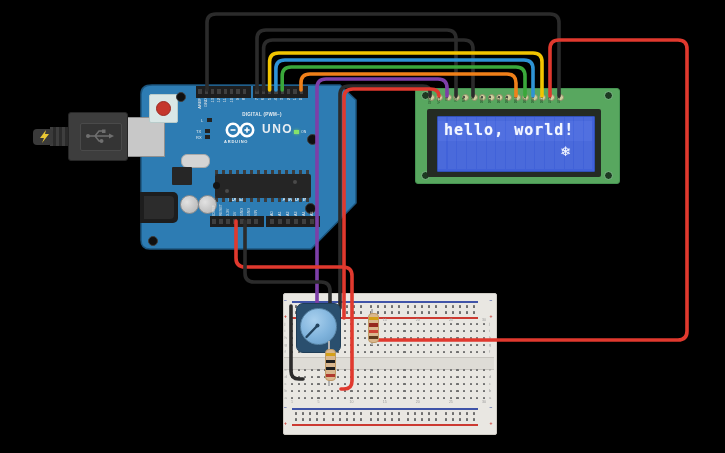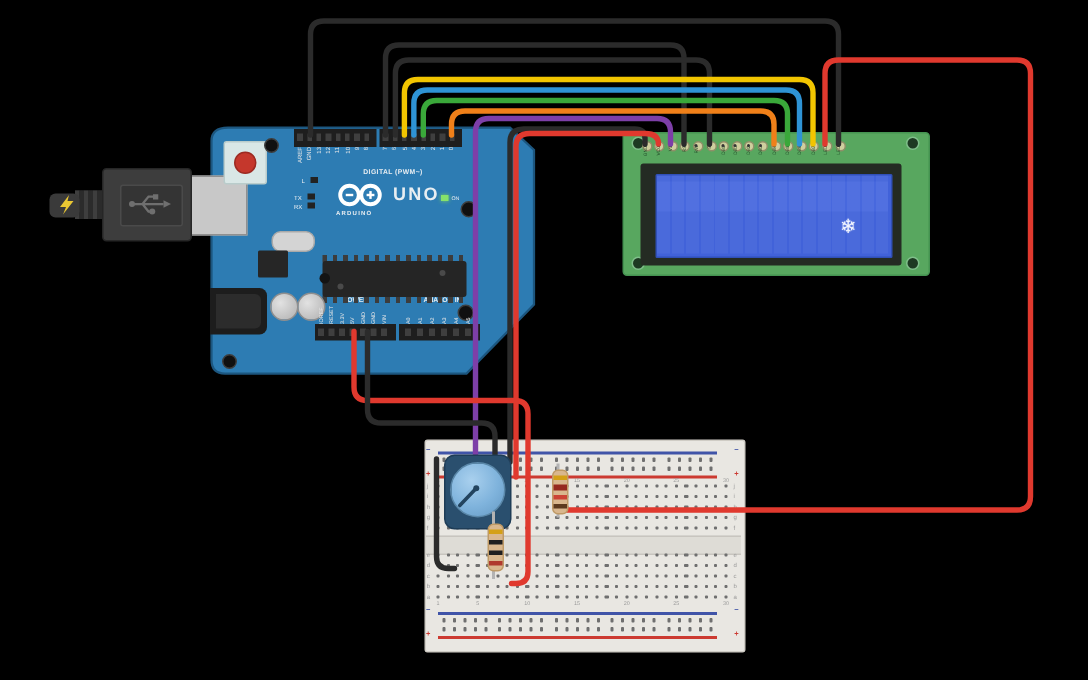--- a/index.html
+++ b/index.html
@@ -102,20 +102,21 @@
   <div class="abs" style="left:421px;top:91px;width:7px;height:7px;background:#1d3a22;border:1px solid #7fbf8a;border-radius:50%;z-index:11;"></div>
   <div class="abs" style="left:604px;top:91px;width:7px;height:7px;background:#1d3a22;border:1px solid #7fbf8a;border-radius:50%;z-index:11;"></div>
   <div class="abs" style="left:421px;top:171px;width:7px;height:7px;background:#1d3a22;border:1px solid #7fbf8a;border-radius:50%;z-index:11;"></div>
   <div class="abs" style="left:604px;top:171px;width:7px;height:7px;background:#1d3a22;border:1px solid #7fbf8a;border-radius:50%;z-index:11;"></div>
   <div class="abs" style="left:427px;top:109px;width:174px;height:68px;background:#242b23;border-radius:2px;z-index:11;"></div>
   <div class="abs" style="left:437px;top:116px;width:156px;height:54px;background:#4162d9;border:1px solid #3050b8;border-radius:1px;z-index:12;"></div>
   <div class="abs" style="left:438px;top:117px;width:154px;height:52px;z-index:13;opacity:.5;
               background-image:repeating-linear-gradient(90deg,rgba(255,255,255,.10) 0 8.5px,transparent 8.5px 9.75px),
                                linear-gradient(rgba(120,150,255,.25) 0 0);
               background-size:100% 100%, 100% 20px;background-repeat:repeat,no-repeat;background-position:0 0,0 4px;"></div>
+  <div class="abs lcd-text" style="left:444px;top:120px;font-size:15px;line-height:20px;letter-spacing:1px;z-index:14;">hello, world!</div>
   <div class="abs lcd-text" style="left:560px;top:143px;font-size:13px;line-height:18px;font-family:'DejaVu Sans',sans-serif;z-index:14;">❄</div>
   <div id="lcd-generated"></div>
 
   <div id="components-generated"></div>
 
   <svg id="wire-layer" width="725" height="453" style="z-index:40;pointer-events:none;">
       <path d="M207,90 L207,23 Q207,14 216,14 L550,14 Q559,14 559,23 L559,96" stroke="#2b2b2b" stroke-width="3.6" fill="none" stroke-linecap="round" style="pointer-events: auto;"></path>
       <path d="M257,90 L257,39 Q257,30 266,30 L447,30 Q456,30 456,39 L456,96" stroke="#2b2b2b" stroke-width="3.6" fill="none" stroke-linecap="round" style="pointer-events: auto;"></path>
       <path d="M263.6,90 L263.6,49 Q263.6,40 272.6,40 L464,40 Q473,40 473,49 L473,96" stroke="#2b2b2b" stroke-width="3.6" fill="none" stroke-linecap="round" style="pointer-events: auto;"></path>
       <path d="M269.6,90 L269.6,62 Q269.6,53 278.6,53 L533,53 Q542,53 542,62 L542,96" stroke="#f2c500" stroke-width="3.6" fill="none" stroke-linecap="round" style="pointer-events: auto;"></path>

